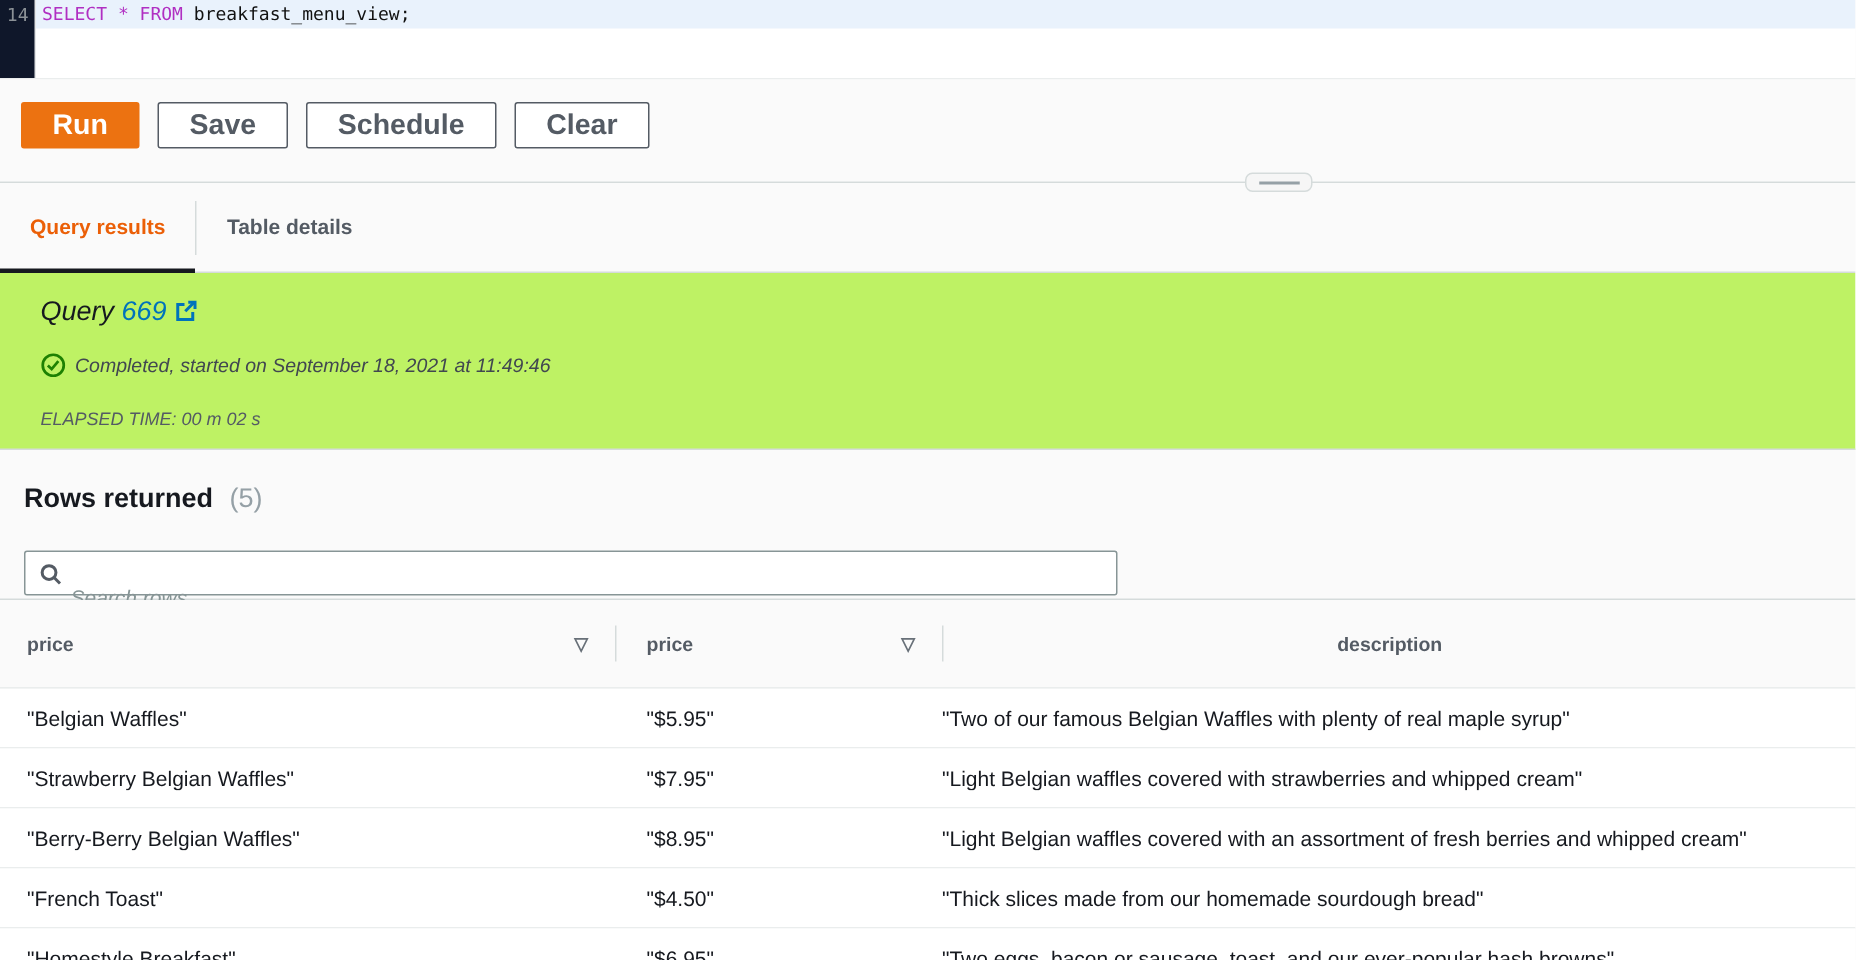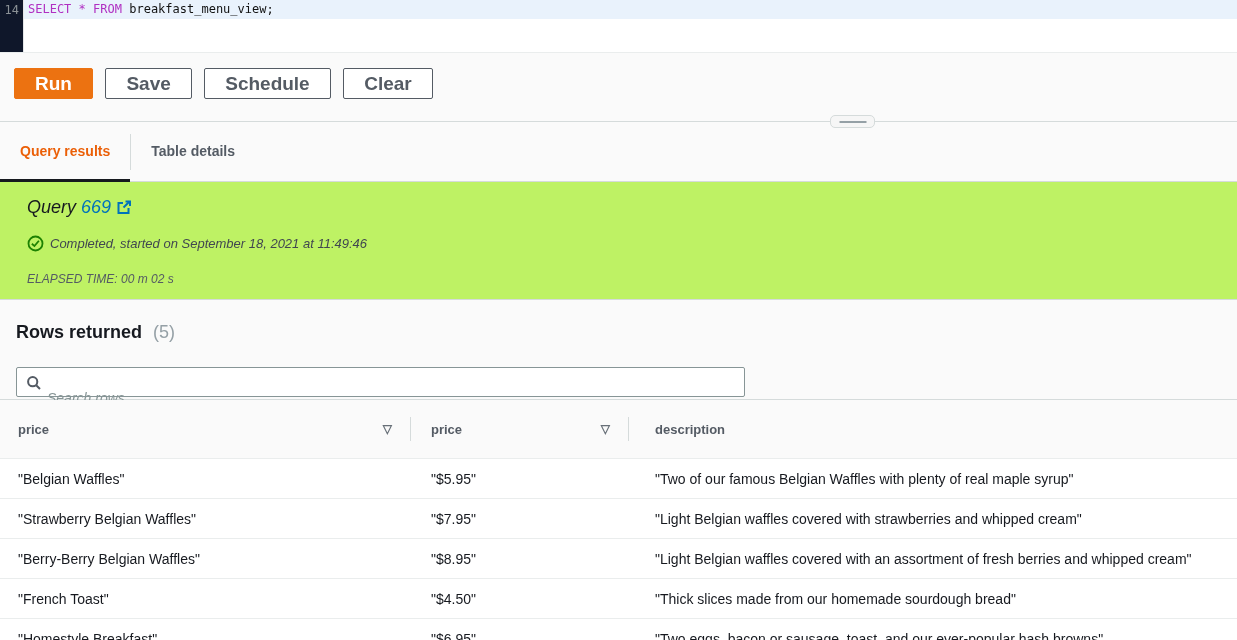--- a/index.html
+++ b/index.html
@@ -46,21 +46,21 @@
   .search-wrap { padding: 24px 16px 0 16px; border-bottom: 1px solid #d5dbdb; }
   .search-box { position: relative; width: 729px; height: 30px; background: #fff; border: 1px solid #879596; border-radius: 2px; margin-bottom: 2px; }
   .search-box svg { position: absolute; left: 9px; top: 7px; }
   .search-input { position: absolute; left: 30px; top: 16px; width: calc(100% - 32px); height: 100%; border: none; outline: none; background: transparent; font-family: "Liberation Sans", sans-serif; font-size: 14px; color: #16191f; }
   .search-input::placeholder { color: #879596; font-style: italic; }
 
   
   .thead { position: relative; display: flex; align-items: center; height: 59px; background: #fafafa; border-bottom: 1px solid #eaeded; font-size: 13px; font-weight: 700; color: #545b64; }
   .col-name { width: 410px; padding-left: 18px; }
   .col-price { width: 218px; padding-left: 21px; }
-  .col-desc { flex: 1; padding-left: 27px; padding-right: 12px; }
+  .col-desc { flex: 1; padding-right: 12px; justify-content: center; }
   .th { position: relative; display: flex; align-items: center; }
   .filter-icon { position: absolute; right: 18px; color: #687078; font-size: 12px; cursor: pointer; }
   .col-divider { position: absolute; top: 50%; transform: translateY(-50%); width: 1px; height: 24px; background: #d5dbdb; }
   .tr { display: flex; align-items: center; height: 40px; background: #fff; border-bottom: 1px solid #eaeded; font-size: 14px; color: #16191f; }
   .tr > div { white-space: nowrap; overflow: hidden; text-overflow: ellipsis; }
 </style>
 </head>
 <body>
 
 <div class="editor">

